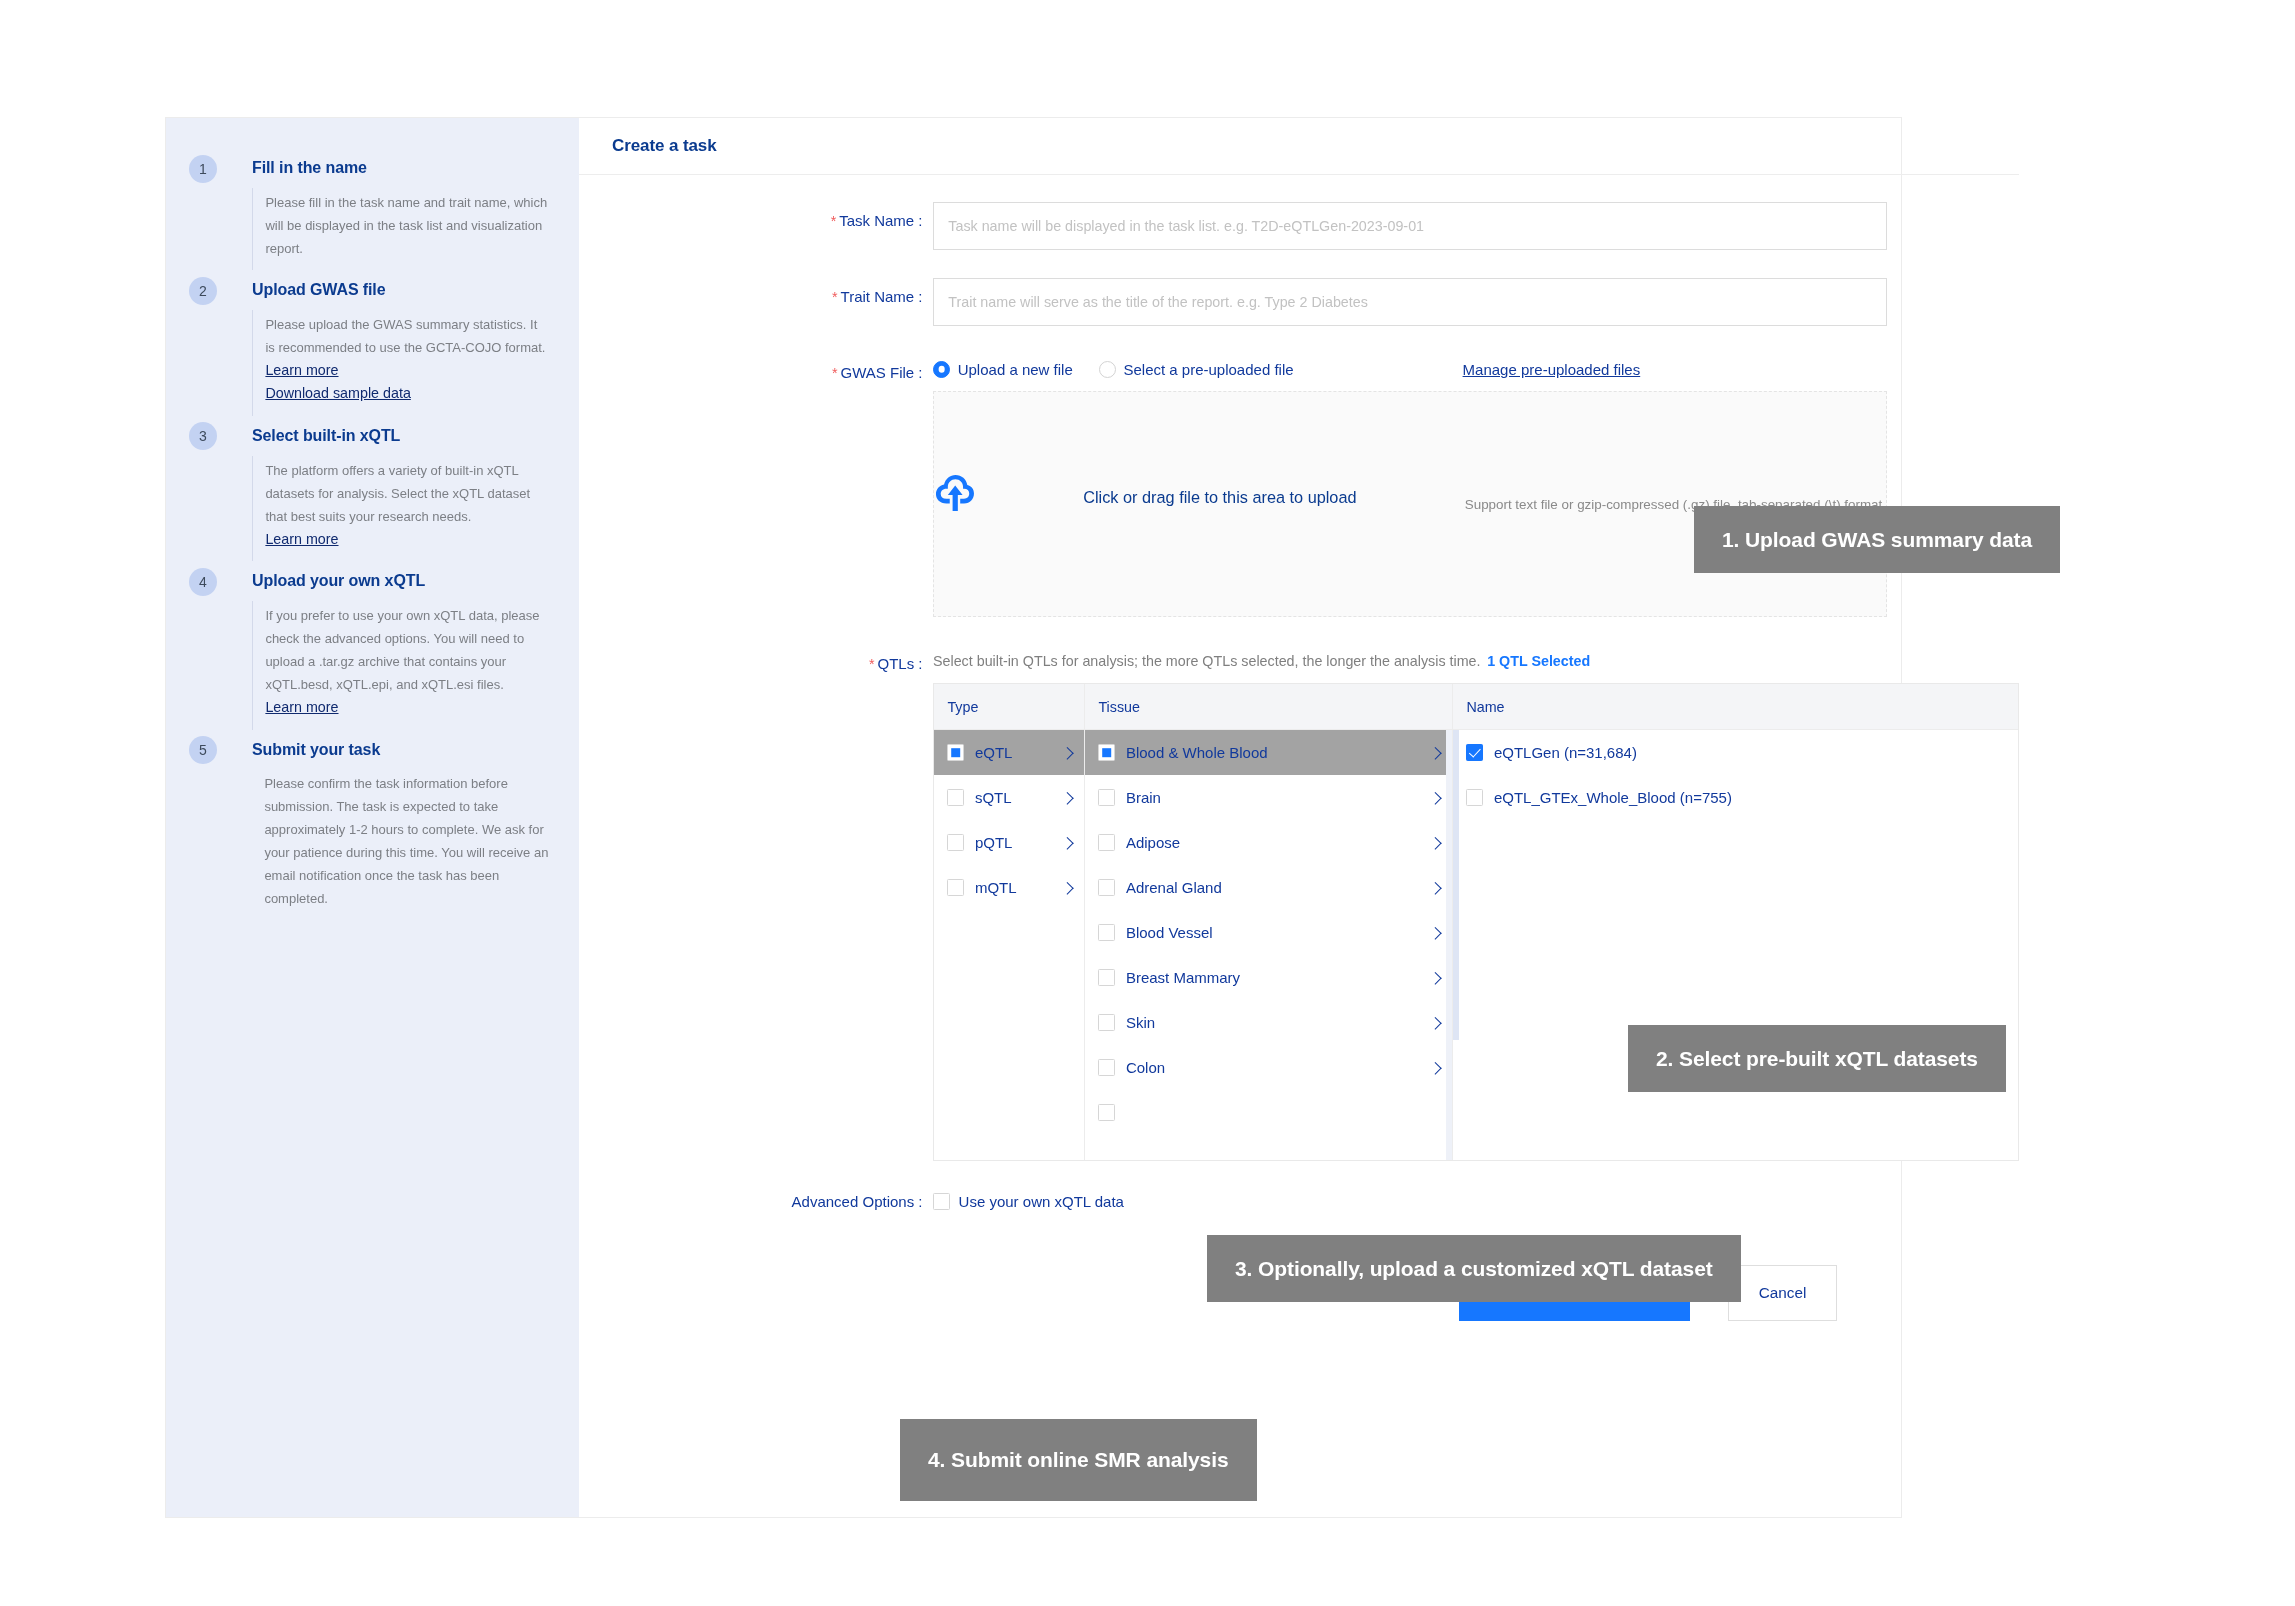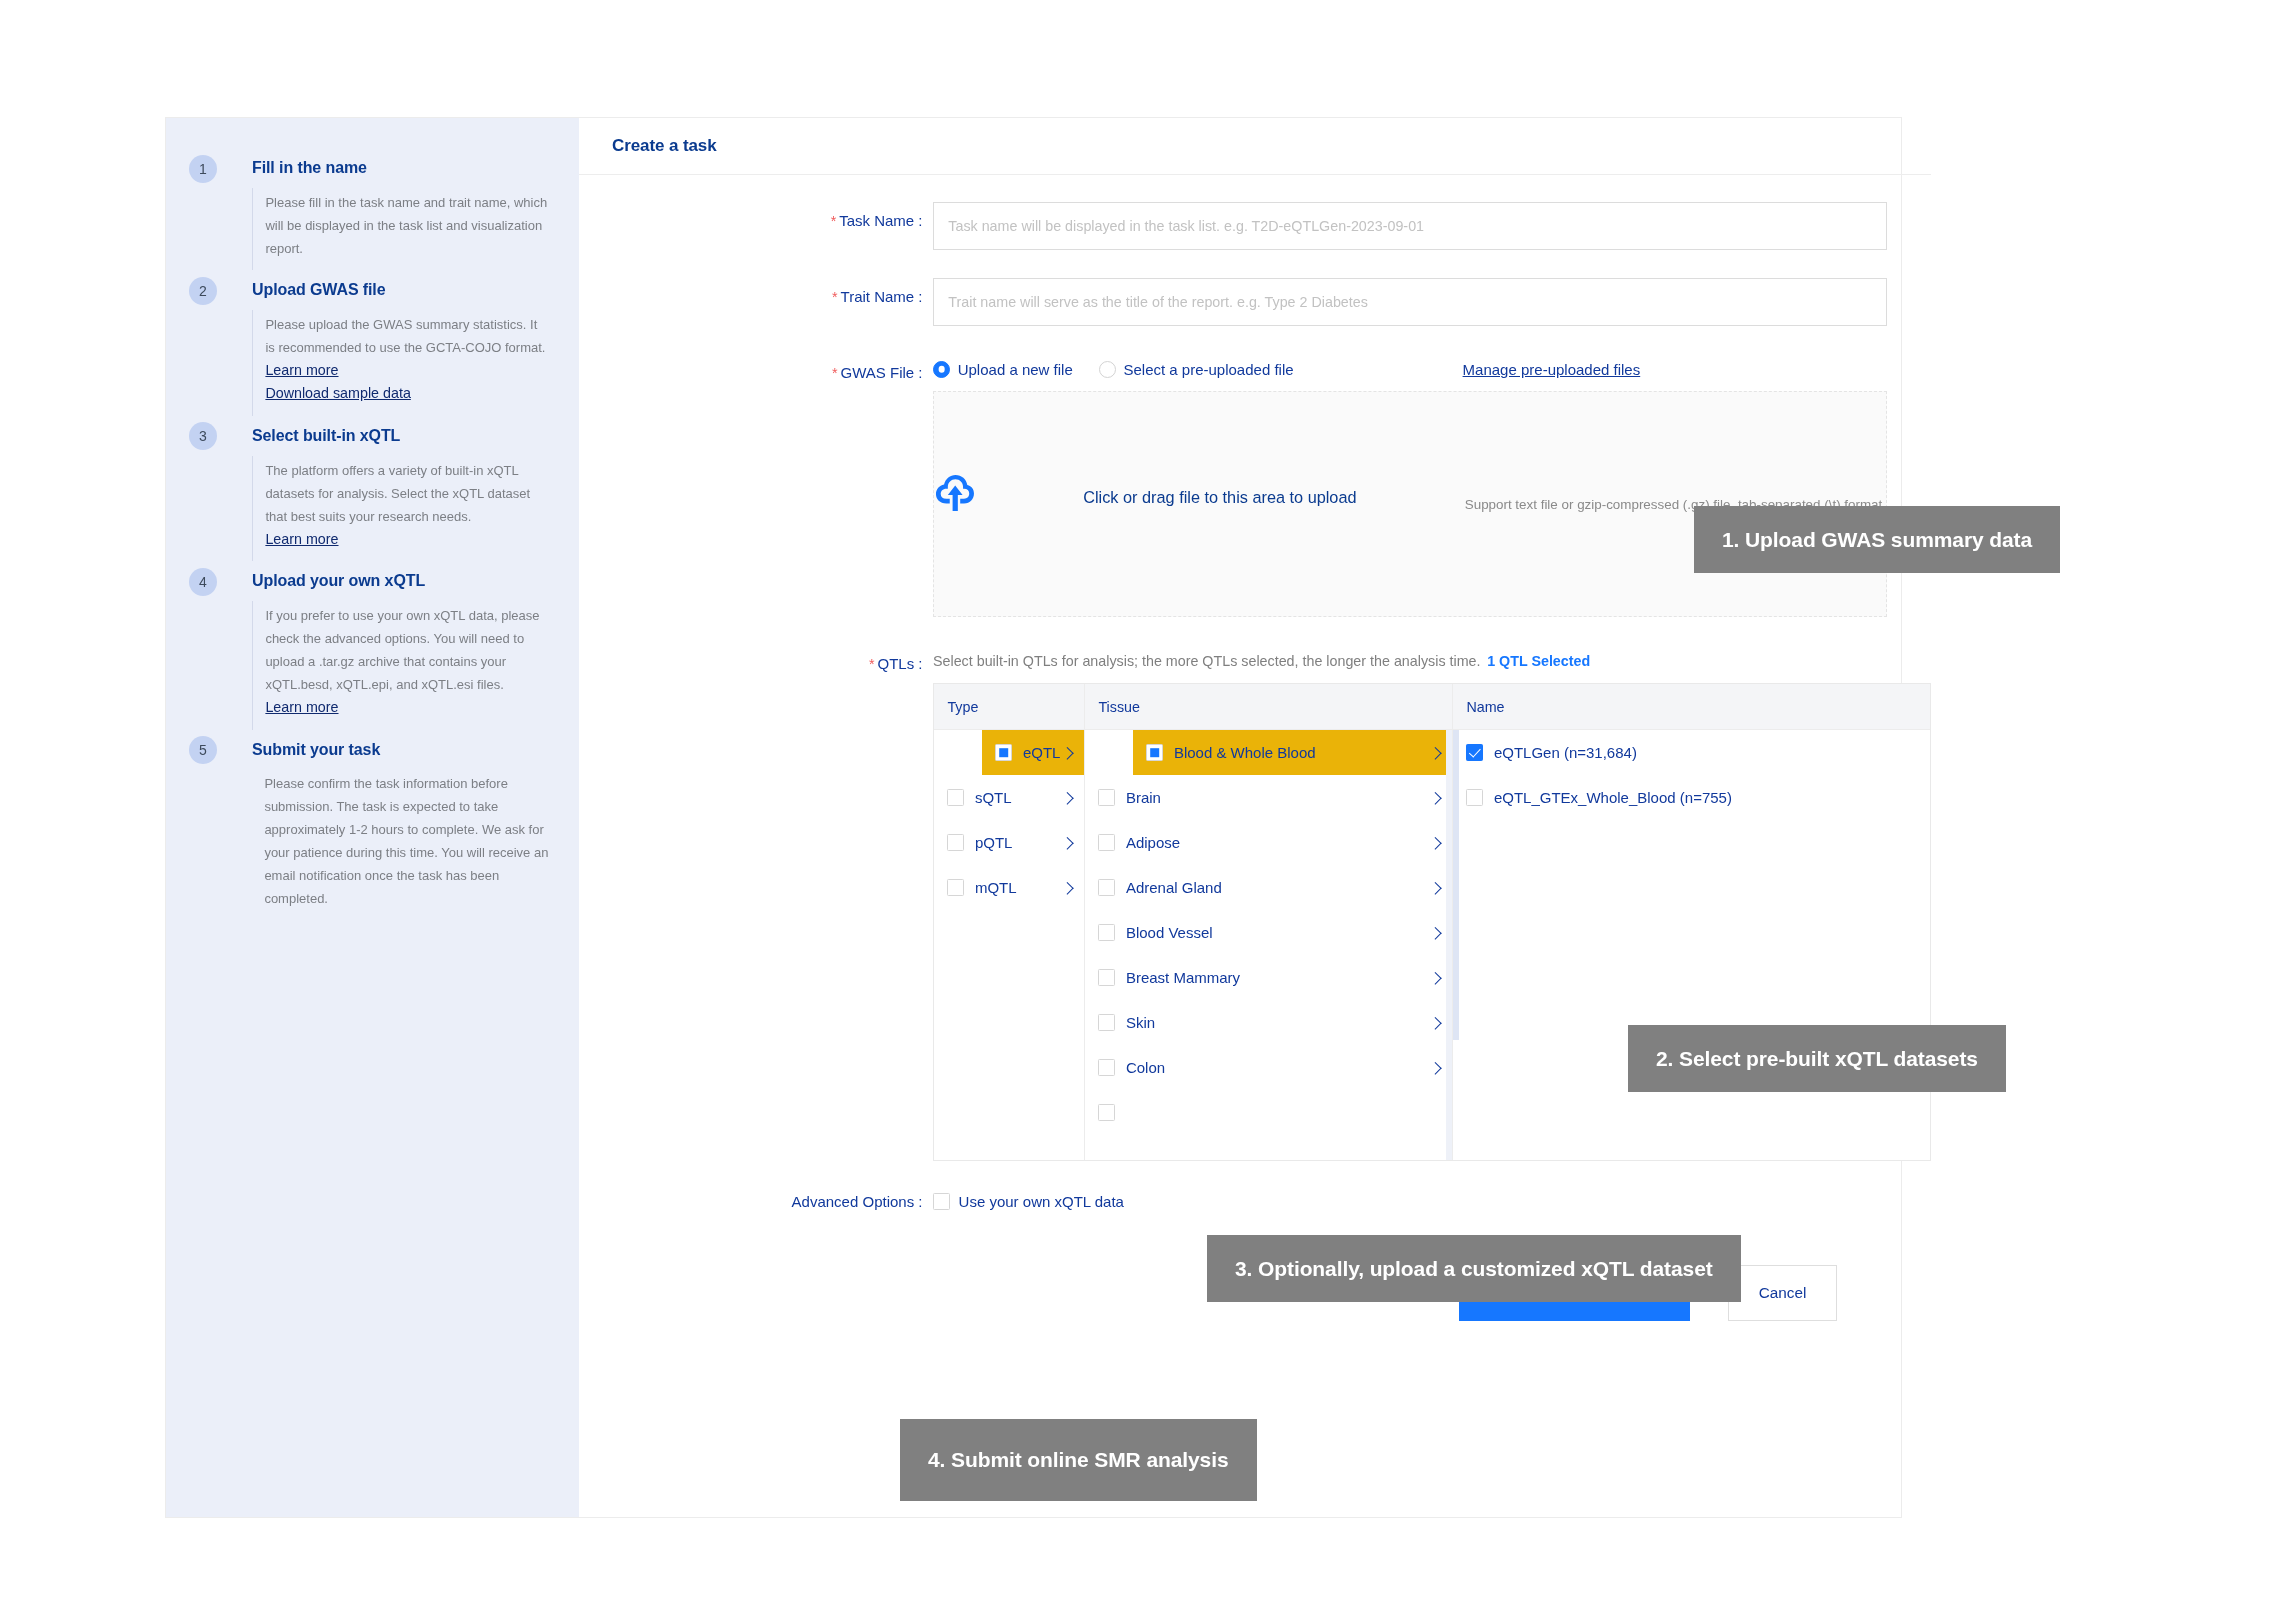--- a/index.html
+++ b/index.html
@@ -127,21 +127,21 @@
   .dz-sub { font-size: 13.4px; color: #8a8a8a; }
 
   
   .qtl-line { display:flex; align-items: baseline; padding-top: 7.7px; }
   .qtl-desc { font-size: 14.3px; color: #7f7f7f; }
   .qtl-count { font-size: 14.3px; color: #1677ff; font-weight: bold; margin-left: 6.7px; }
 
   
   .qtl-box {
     margin-top: 14.3px;
-    width: 998px; height: 478px;
+    width: 1086px; height: 478px;
     border: 0.5px solid #e9e9e9;
     display: flex; background:#fff; overflow: hidden;
   }
   .pane { height: 100%; display: flex; flex-direction: column; position: relative; }
   .pane.type { width: 151px; border-right: 0.5px solid #ececec; }
   .pane.tissue { width: 368px; border-right: 0.5px solid #ececec; }
   .pane.name { flex: 1; }
   .pane-head {
     height: 46px; background: #f4f5f7;
     display: flex; align-items: center;
@@ -149,21 +149,21 @@
     font-size: 14.3px; color: #11399c;
     border-bottom: 0.5px solid #ececec;
     flex: 0 0 46px;
   }
   .pane-list { flex: 1; overflow: hidden; position: relative; }
   .opt {
     display: flex; align-items: center;
     height: 45px; padding: 0 13.4px;
     cursor: pointer; position: relative;
   }
-  .opt.active { background: #eab308; margin-left: 48px; }
+  .opt.active { background: #a3a3a3; }
   .cb {
     width: 17px; height: 17px; flex: 0 0 17px;
     border: 1px solid #d6d6d6; background: #fff;
     border-radius: 1.4px; margin-right: 10.5px; position: relative;
   }
   .cb.indet::after {
     content:""; position:absolute; left:50%; top:50%;
     transform: translate(-50%,-50%);
     width: 9.6px; height: 9.6px; background: #1677ff;
   }

